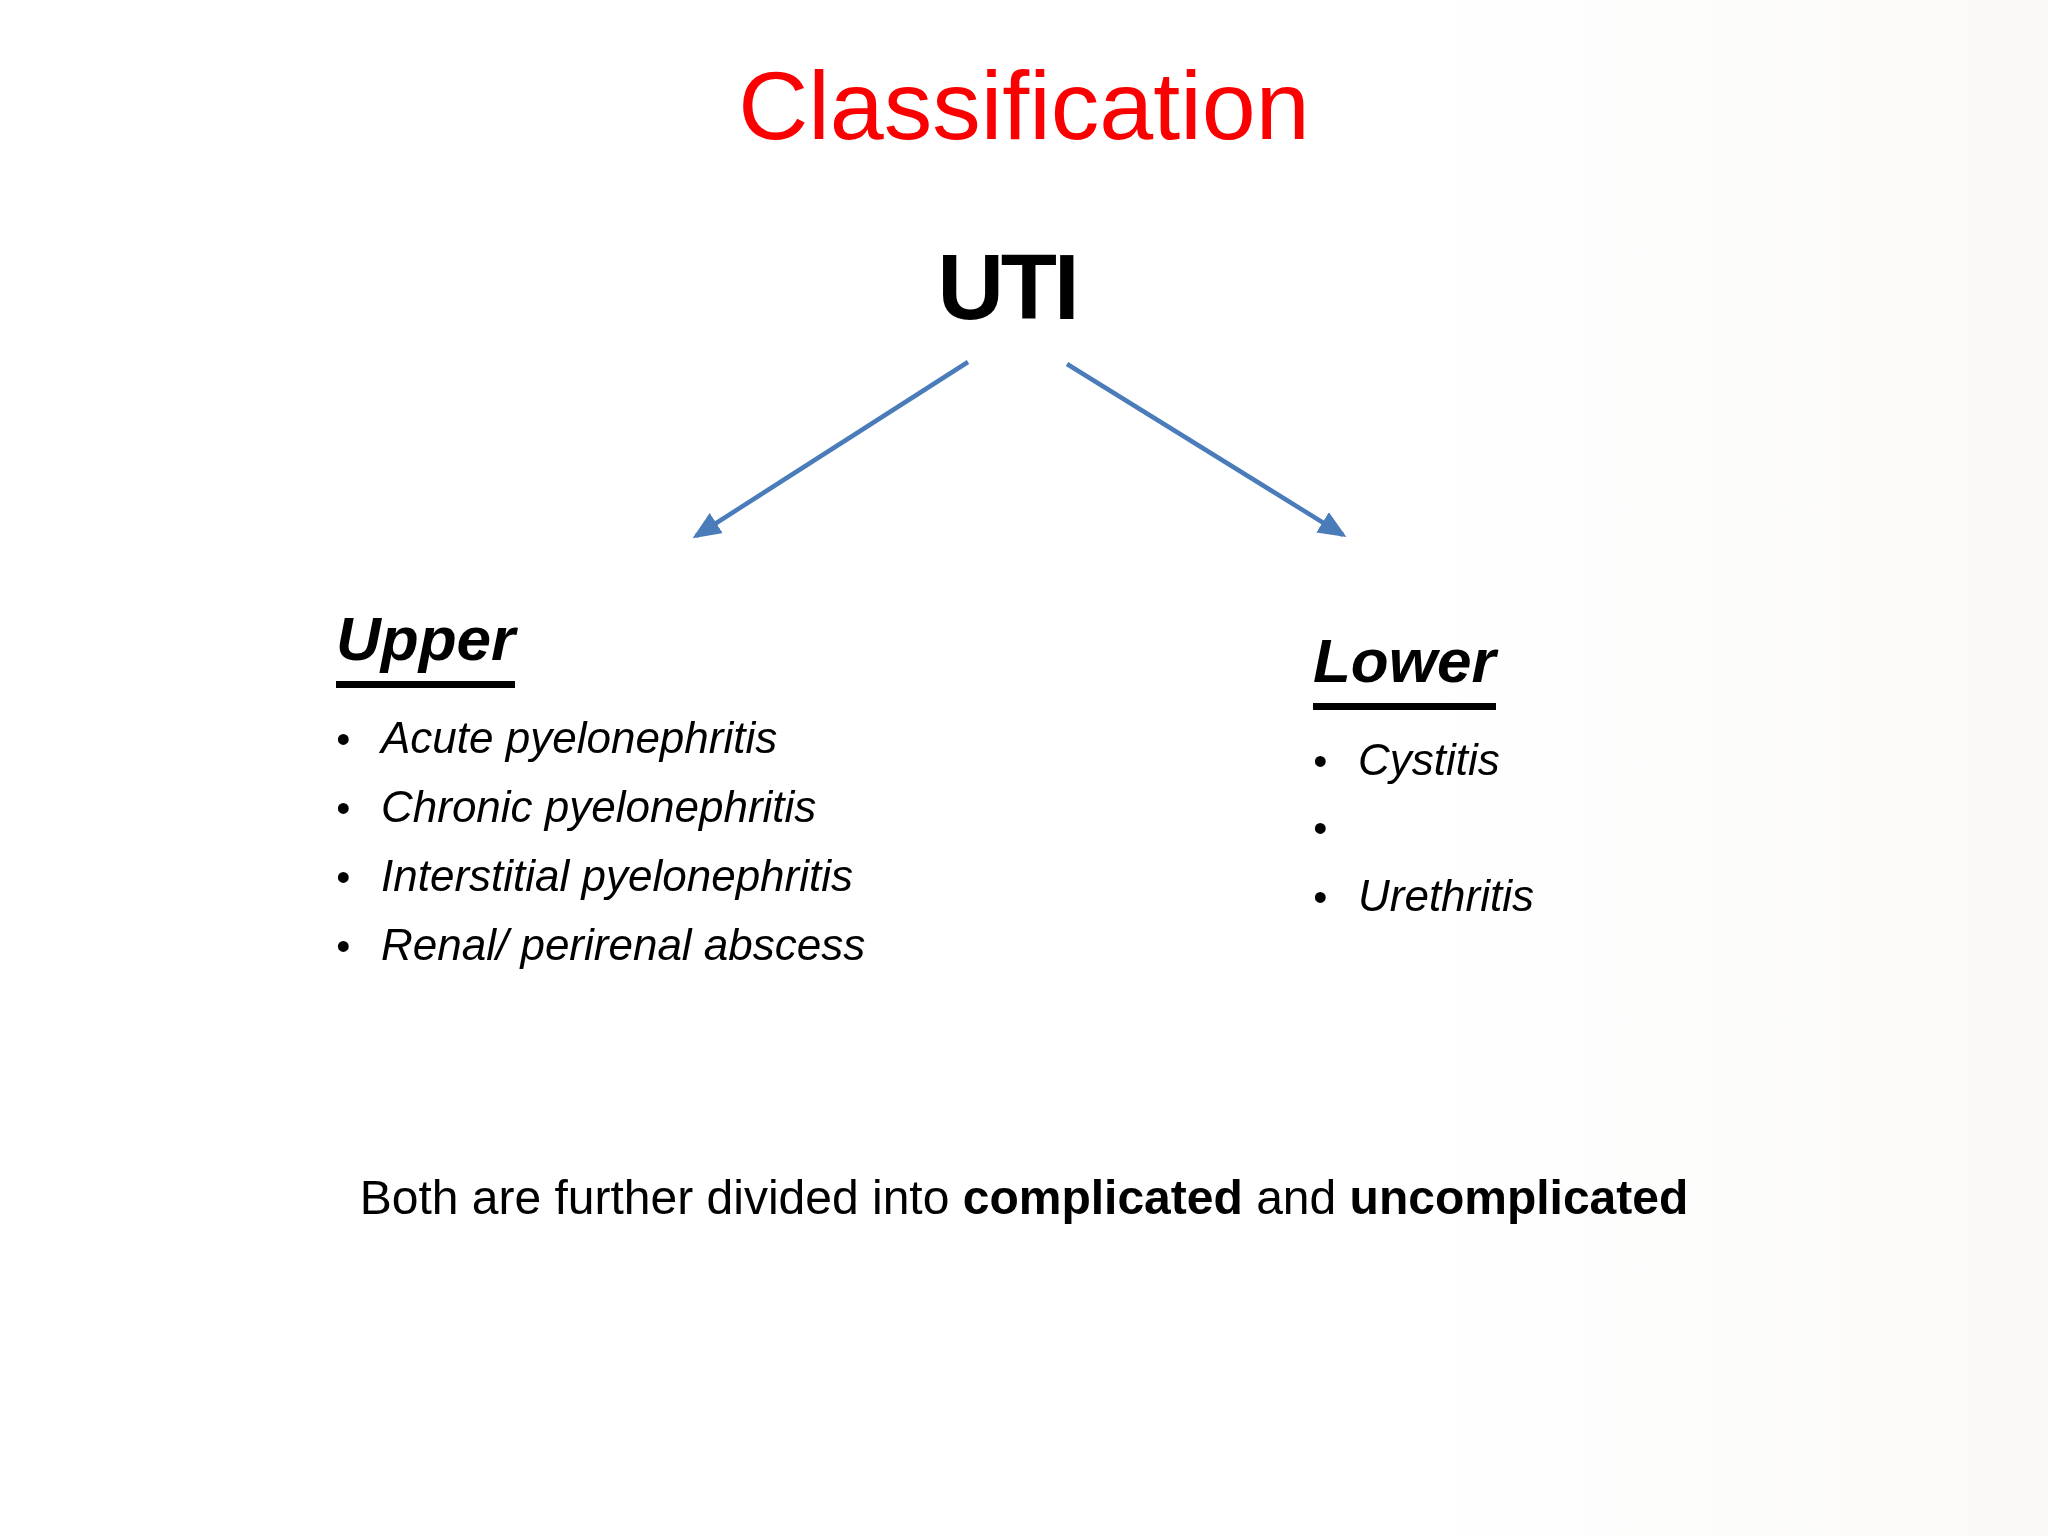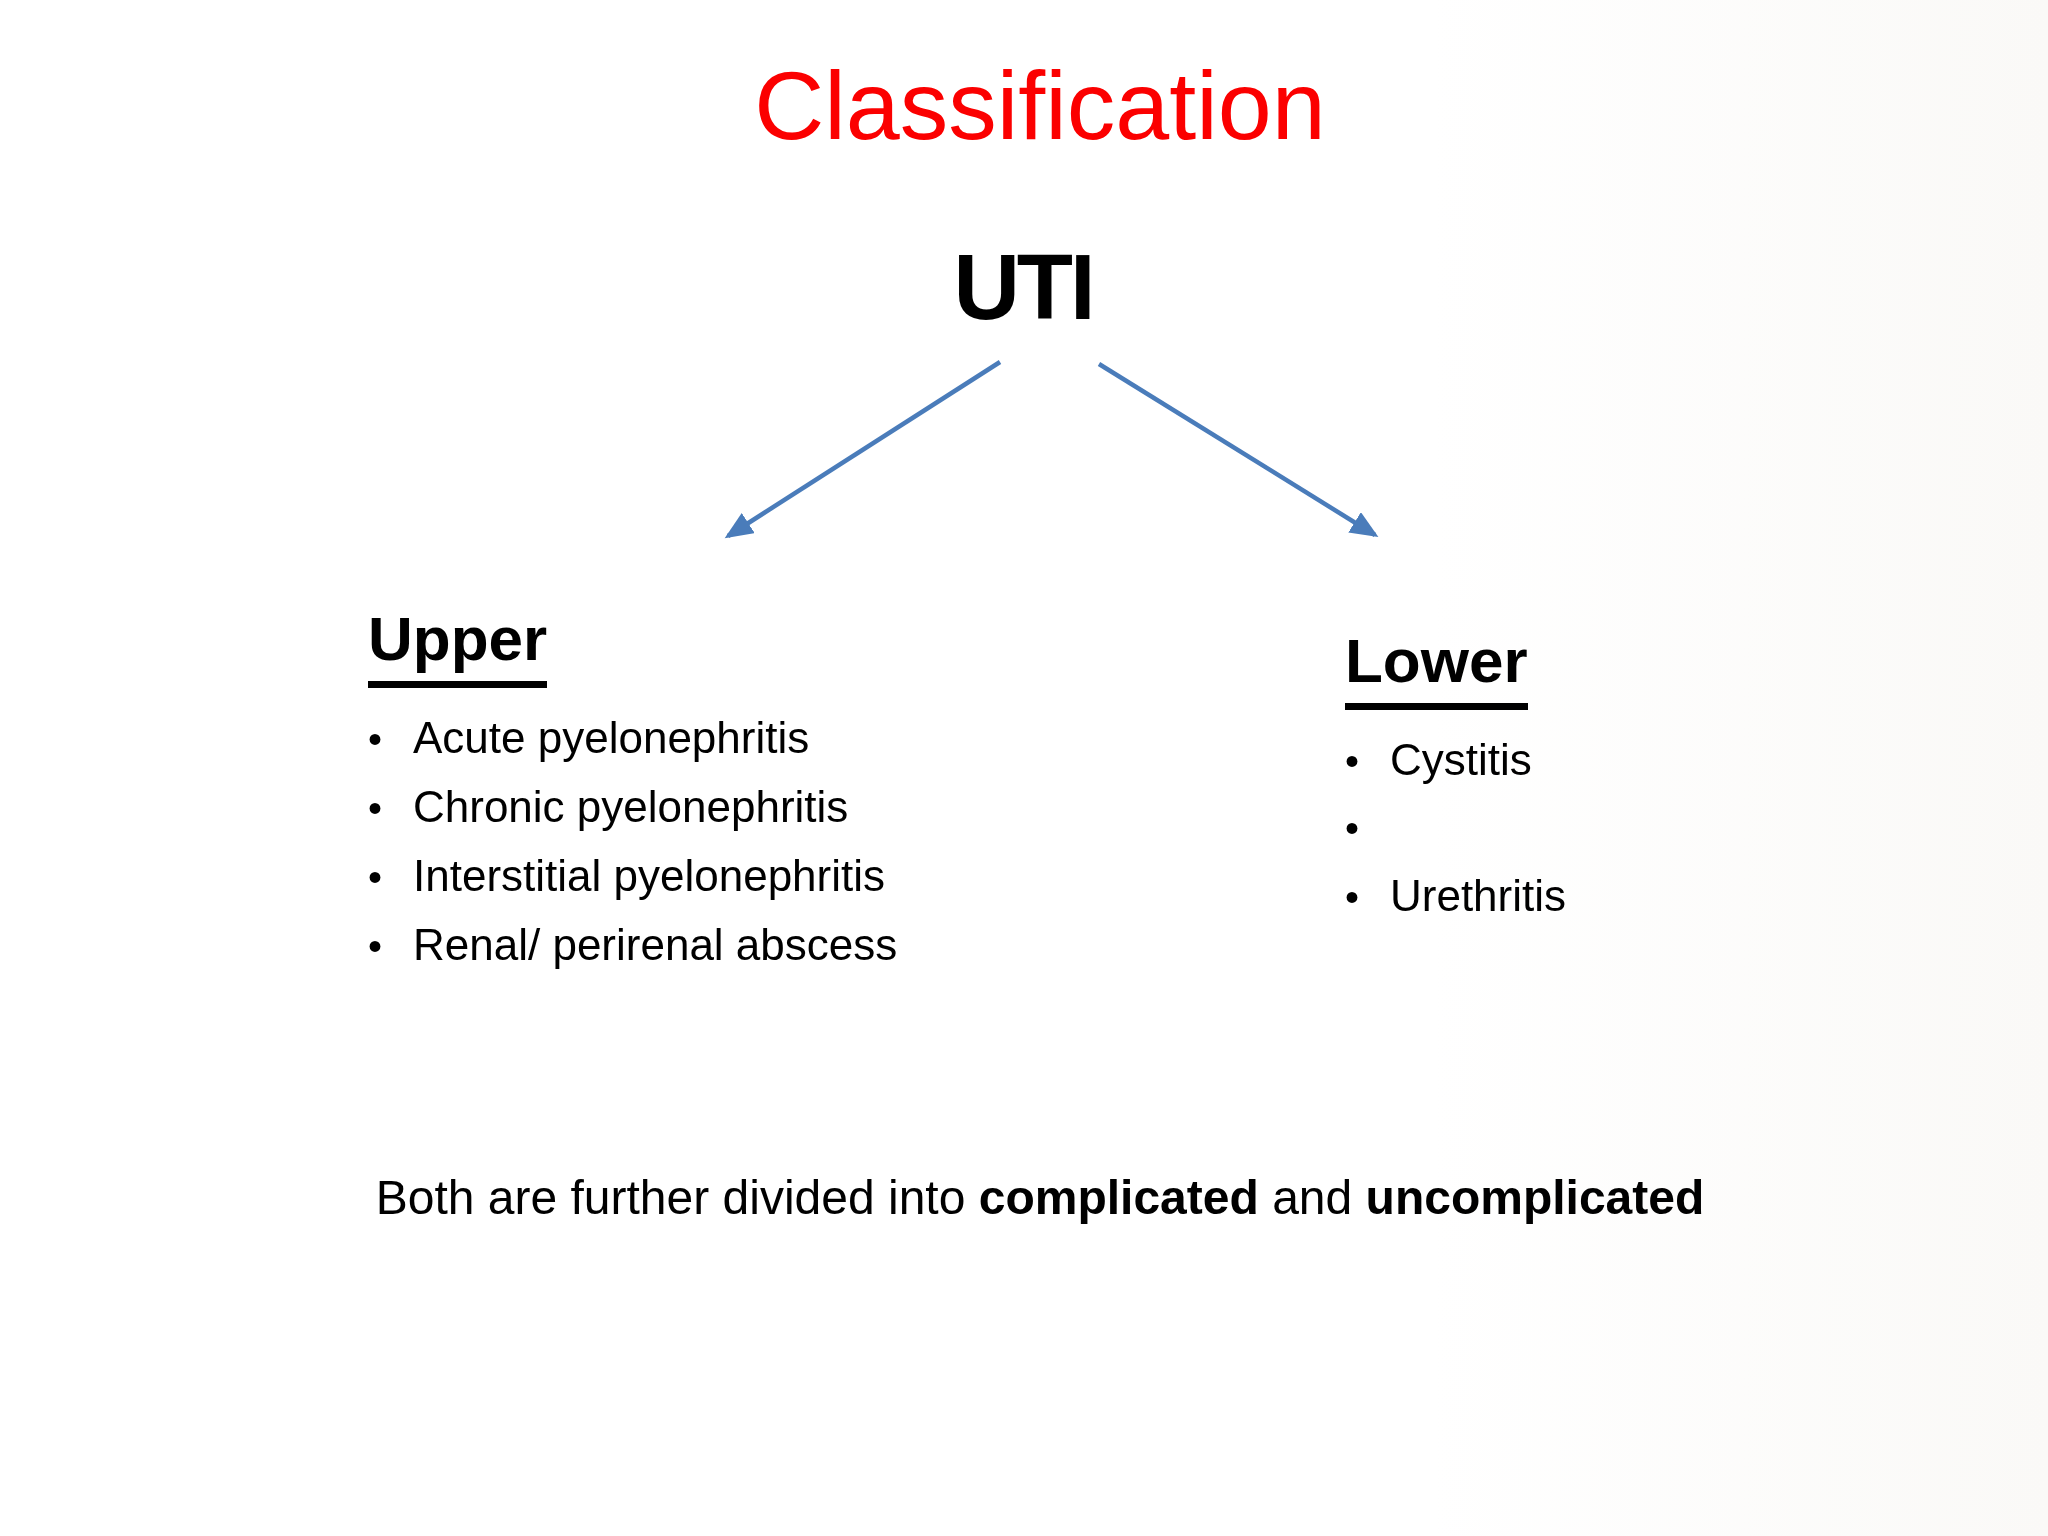--- a/index.html
+++ b/index.html
@@ -9,21 +9,21 @@
   }
   *{margin:0;padding:0;box-sizing:border-box;}
   html,body{width:2048px;height:1536px;}
   body{
     font-family:"Liberation Sans", sans-serif;
     background:linear-gradient(90deg,#ffffff 0%,#ffffff 70%,#faf9f7 100%);
     position:relative;
     overflow:hidden;
     color:var(--text-black);
   }
-  .slide{position:absolute;inset:0;margin-left:32px;}
+  .slide{position:absolute;inset:0;}
 
   .page-title{
     position:absolute;
     top:48px;left:0;right:0;
     text-align:center;
     font-size:97px;
     line-height:1.2;
     font-weight:400;
     color:var(--title-red);
   }
@@ -36,21 +36,21 @@
     font-size:92px;
     line-height:1.2;
     font-weight:800;
     letter-spacing:-3px;
   }
 
   .arrows-svg{position:absolute;top:0;left:0;width:2048px;height:1536px;}
   .arrow-line{stroke:var(--arrow-blue);stroke-width:4.5;fill:none;}
   .arrow-head{fill:var(--arrow-blue);}
 
-  .branch{position:absolute;}
+  .branch{position:absolute;font-style:italic;}
   .branch-upper{left:336px;top:604px;width:760px;}
   .branch-lower{left:1313px;top:626px;width:600px;}
 
   .branch-heading{
     display:inline-block;
     font-size:62px;
     line-height:70px;
     font-weight:700;
     border-bottom:7px solid #000;
     padding-bottom:7px;

